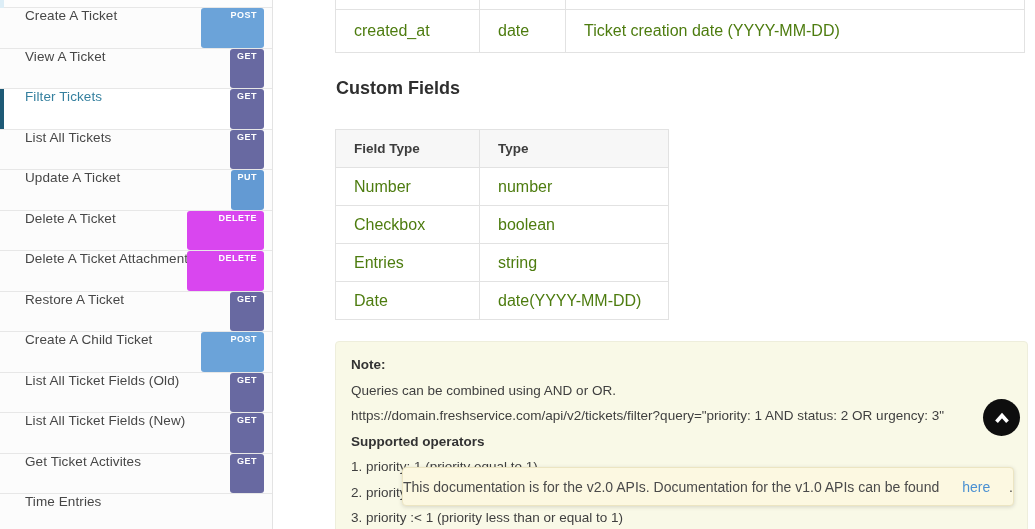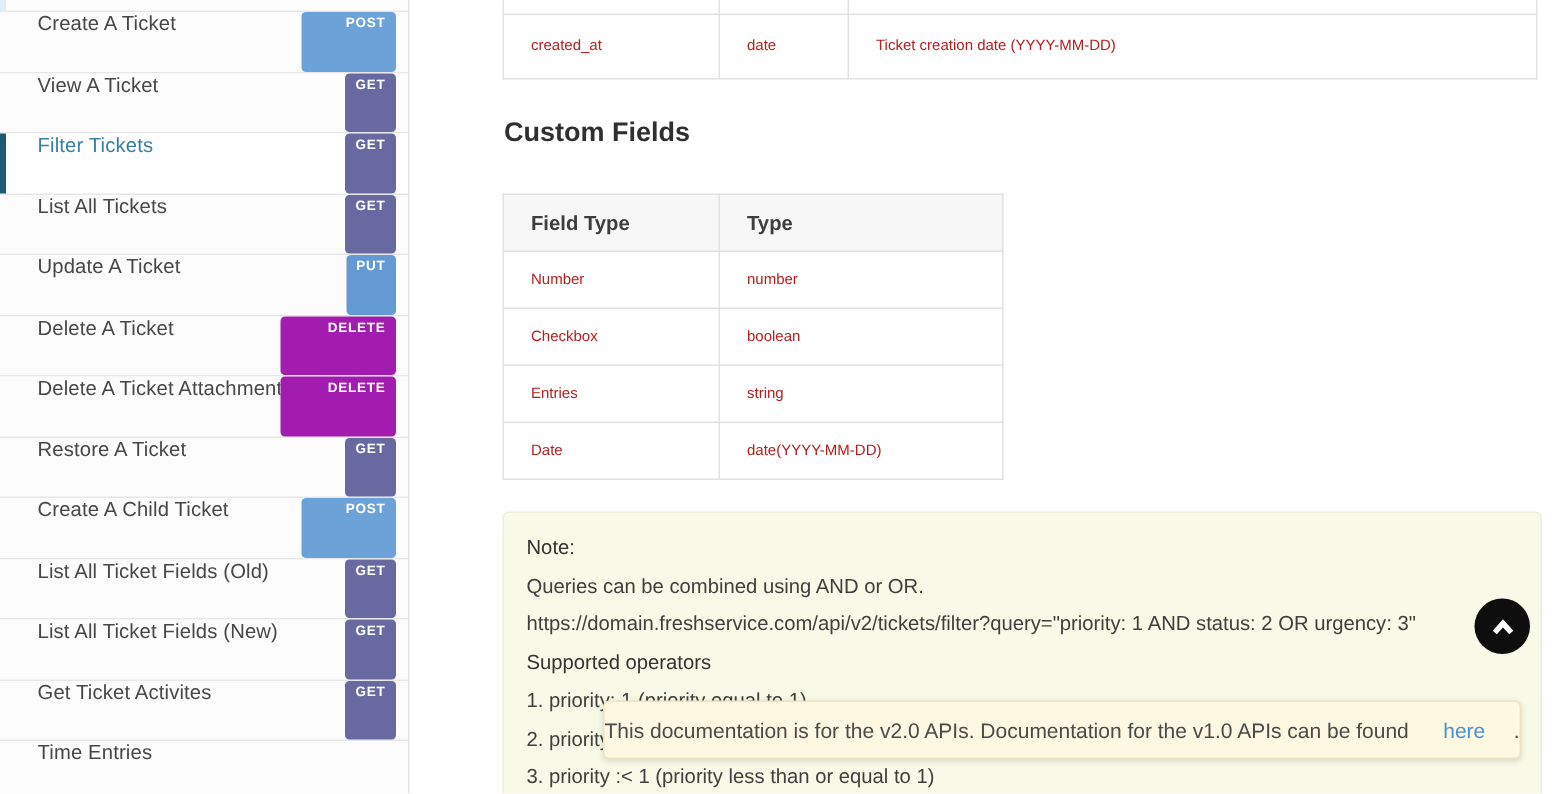--- a/index.html
+++ b/index.html
@@ -18,49 +18,49 @@
     white-space:nowrap; overflow:hidden; }
   .sb-item.active { background:#ffffff; }
   .sb-item.active::before { content:""; position:absolute; left:0; top:0; bottom:0;
     width:4px; background:#1e5a76; }
   .sb-item.active .lbl { color:#35809f; }
   .badge { font-size:9px; font-weight:bold; color:#fff; letter-spacing:.5px;
     padding:3px 7px; border-radius:3px; line-height:1; }
   .badge.get    { background:#6869a1; }
   .badge.post   { background:#6ba3d9;padding-left:29px; }
   .badge.put    { background:#639ad3; }
-  .badge.delete { background:#a21caf;padding-left:31px; }
+  .badge.delete { background:#d946ef;padding-left:31px; }
 
   
   .main { position:absolute; left:335px; top:0; width:692px; height:529px; }
 
   table.doc { border-collapse:collapse; background:#fff; }
-  table.doc td, table.doc th { border:1px solid #e2e2e2; font-size:10px;
-    color:#b91c1c; text-align:left; padding:0 0 0 18px; font-weight:normal; }
+  table.doc td, table.doc th { border:1px solid #e2e2e2; font-size:16px;
+    color:#4d7c0f; text-align:left; padding:0 0 0 18px; font-weight:normal; }
   table.doc th { background:#f7f7f7; font-weight:bold; color:#3d3d3d; font-size:13.5px; }
 
   .attr-table { position:absolute; left:0; top:-1px; width:690px; }
   .attr-table td.c1 { width:144px; }
   .attr-table td.c2 { width:86px; }
   .attr-table .sliver td { height:10px; border-top:none; }
   .attr-table .row td { height:43px; }
 
   .section-title { position:absolute; left:1px; top:78px; font-size:18px;
     font-weight:bold; color:#2f2f2f; }
 
   .cf-table { position:absolute; left:0; top:129px; width:334px; }
   .cf-table th, .cf-table td { height:38px; }
   .cf-table .c1 { width:144px; }
 
   
   .note { position:absolute; left:0; top:341px; width:693px; height:200px;
     background:#f9f9e7; border:1px solid #eeeedc; border-radius:4px;
     padding:10px 16px 0 15px; font-size:13.5px; color:#3f3f3f; }
   .note p { line-height:25.5px; font-weight:normal; }
-  .note p.b { font-weight:normal; color:#333; }
+  .note p.b { font-weight:bold; color:#333; }
 
   
   .banner { position:absolute; left:402px; top:467px; width:612px; height:39px;
     background:#fcf8e1; border:1px solid #ece5c2; border-radius:4px;
     box-shadow:0 1px 4px rgba(0,0,0,.15); display:flex; align-items:center;
     justify-content:space-between; font-size:14px; color:#4a4a4a; white-space:nowrap; }
   .banner a { color:#4a90d2; text-decoration:none; cursor:pointer; margin-left:4px; }
 
   
   .scroll-top { position:absolute; left:983px; top:399px; width:37px; height:37px;

